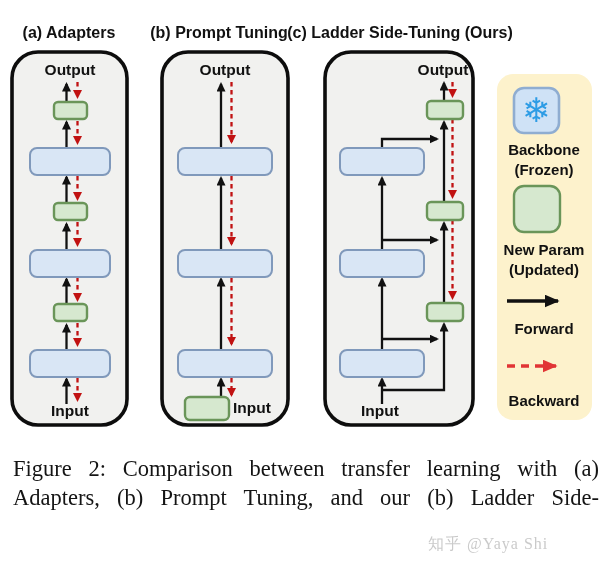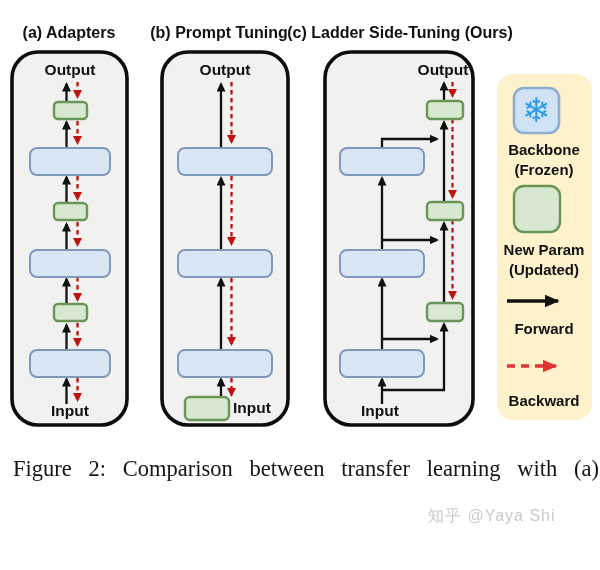--- a/index.html
+++ b/index.html
@@ -19,22 +19,22 @@
   .snowbox { fill:#cfe2f6; stroke:#8fadd1; stroke-width:2.6; }
   .snow    { font:34px "DejaVu Sans",sans-serif; fill:#2d9ce5; text-anchor:middle; }
   .fwL     { stroke:#111111; stroke-width:3.6; fill:none; }
   .bwL     { stroke:#e13535; stroke-width:3.4; stroke-dasharray:8,6; fill:none; }
 
   .caption { position:absolute; left:0; top:442px; width:586px; padding:0 13px;
              font-family:Liberation Serif, serif; font-size:22.5px; line-height:29px;
              color:#141414; }
   .cap-line { text-align:justify; text-align-last:justify; white-space:normal; }
   .cap-line.last { text-align-last:auto; }
-  .watermark { position:absolute; left:428px; top:494px; font-size:16px; letter-spacing:1px;
-               color:#8a8a8a; opacity:0.45; font-family:Liberation Sans, sans-serif; }
+  .watermark { position:absolute; left:428px; top:522px; font-size:16px; letter-spacing:1px;
+               color:#8a8a8a; opacity:0.45; font-family:Liberation Serif, serif; }
 </style>
 </head>
 <body>
 
 <div class="stage">
 
 <svg width="600" height="438" viewBox="0 0 600 438">
   <defs>
     <marker id="mb" markerUnits="userSpaceOnUse" markerWidth="11" markerHeight="10" refX="7.5" refY="4.5" orient="auto">
       <path d="M0,0 L9.5,4.5 L0,9 Z" fill="#111111"></path>
@@ -153,17 +153,18 @@
     <text class="legt" x="544" y="322">Forward</text>
 
     <line class="bwL" x1="507" y1="354" x2="556" y2="354" marker-end="url(#mrL)"></line>
     <text class="legt" x="544" y="394">Backward</text>
   </g>
 </svg>
 
 
 <div class="caption">
   <div class="cap-line">Figure 2: Comparison between transfer learning with (a)</div>
+  <div class="cap-line">Adapters, (b) Prompt Tuning, and our (b) Ladder Side-</div>
 </div>
 
 <span class="watermark">知乎 @Yaya Shi</span>
 
 </div>
 
 </body></html>

